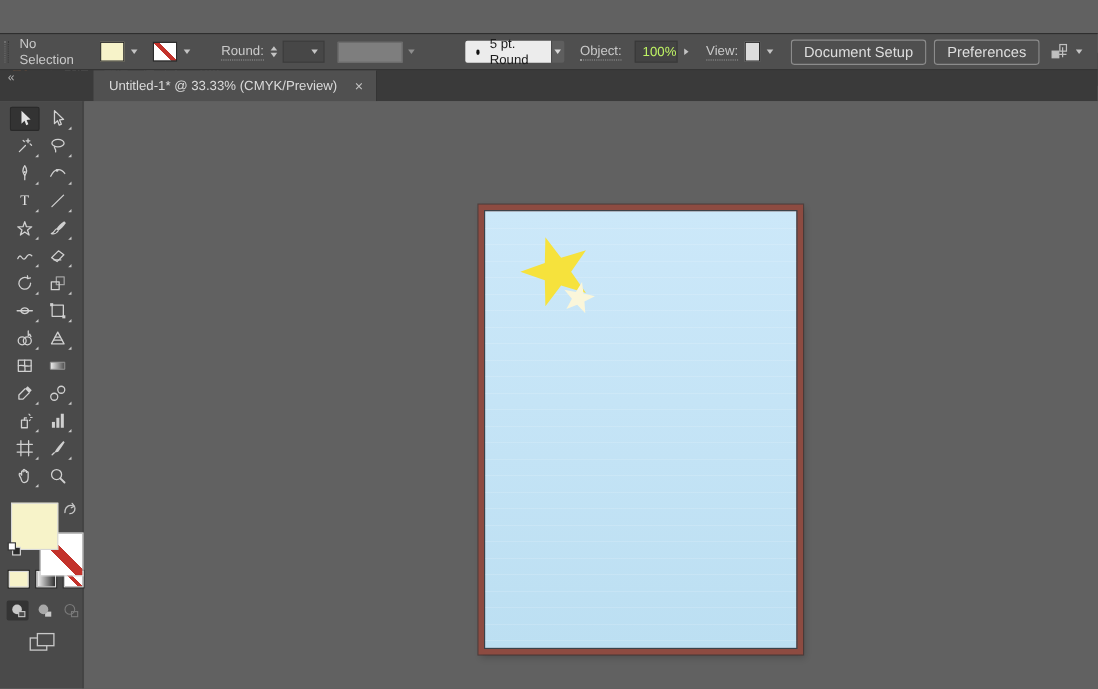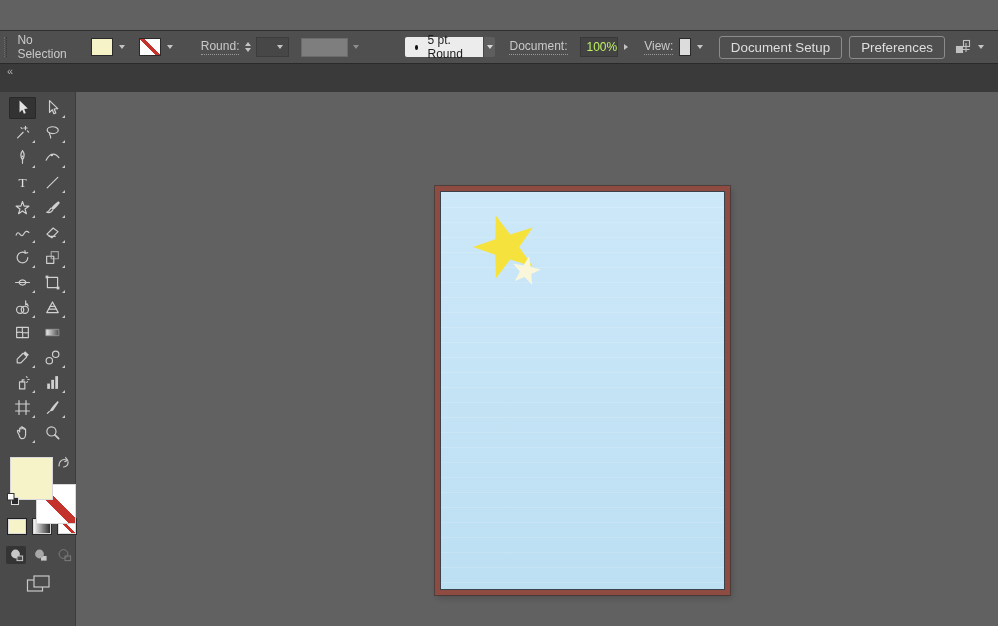--- a/index.html
+++ b/index.html
@@ -163,21 +163,21 @@
   <span class="brushwrap">
     <span class="brush">
       <i class="dot"></i>
       <span>5 pt. Round</span>
     </span>
     <span class="brush-chev">
       <i class="chev dark"></i>
     </span>
   </span>
 
-  <span class="ulabel">Document:</span>
+  <span class="ulabel">Object:</span>
   <span class="opfield">100%</span>
   <i class="chev-right mr16"></i>
 
   <span class="ulabel">View:</span>
   <span class="cswatch mr6" id="style-swatch" style="background: rgb(220, 220, 220);"></span>
   <i class="chev mr16"></i>
 
   <button class="ctl-btn">Document Setup</button>
   <button class="ctl-btn">Preferences</button>
 
@@ -186,20 +186,24 @@
       <rect x="9.5" y="1.5" width="6" height="6"></rect>
       <rect x="2.5" y="7.5" width="6" height="6" fill="#C0C0C0"></rect>
       <path d="M8.5 10.5 h7 M12 4 v9"></path>
     </svg>
     <i class="chev"></i>
   </span>
 </div>
 
 <div class="tabbar">
   <span class="collapse">«</span>
+  <div class="tab">
+    <span>Untitled-1* @ 33.33% (CMYK/Preview)</span>
+    <span class="tab-close">×</span>
+  </div>
 </div>
 
 <div class="toolpanel">
   <div id="tool-grid">
       <div class="tool-cell selected">
         <svg class="ticon" width="17" height="17" viewBox="0 0 16 16" fill="none" stroke="#D0D0D0" stroke-width="1.1" stroke-linecap="round" stroke-linejoin="round">
           <path d="M5.2 1.5 L5.2 12.6 L7.8 10.1 L9.3 13.9 L11.1 13.1 L9.6 9.4 L13 9 Z" fill="#E2E2E2" stroke="none"></path>
         </svg>
       </div>
       <div class="tool-cell">

